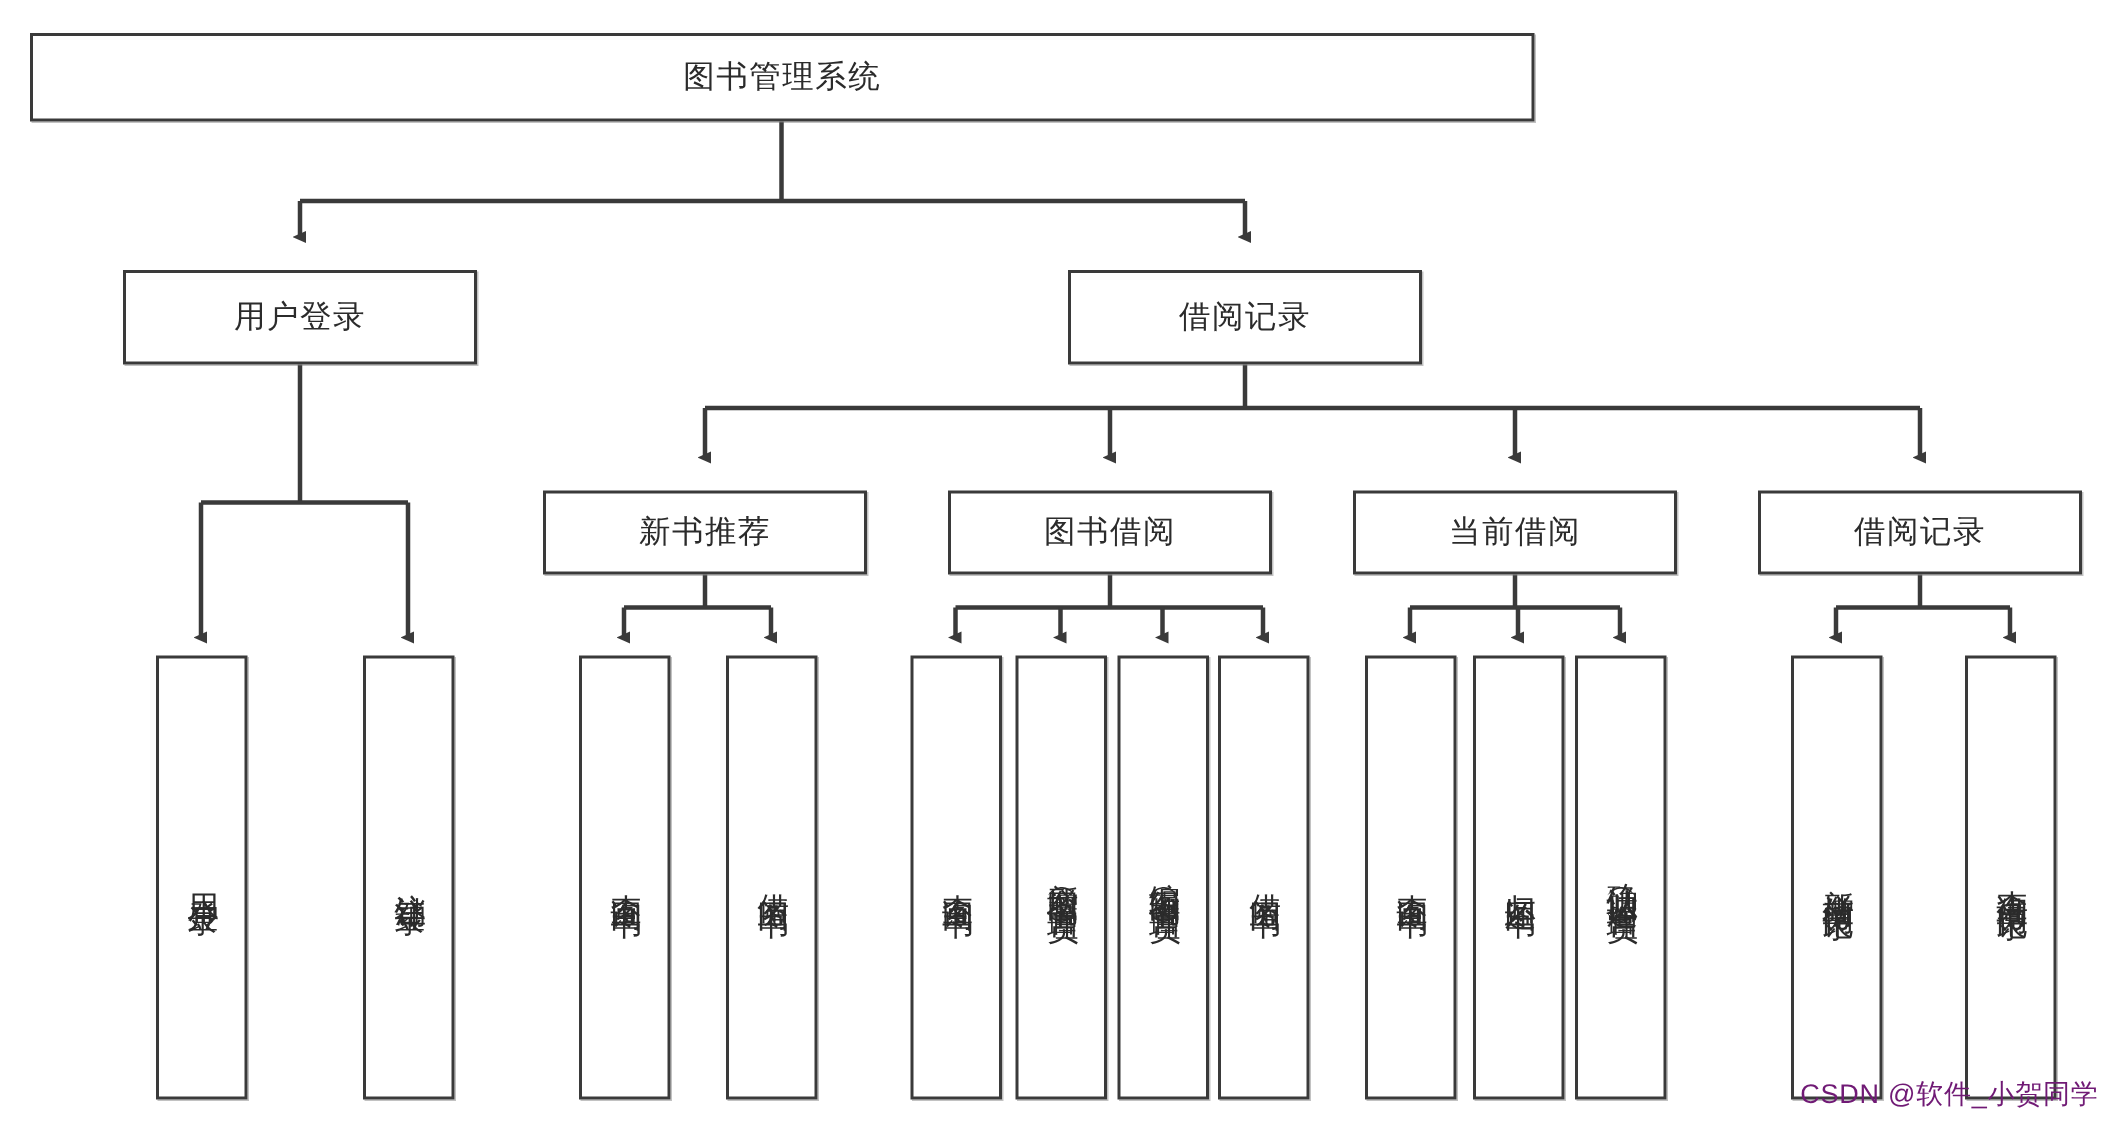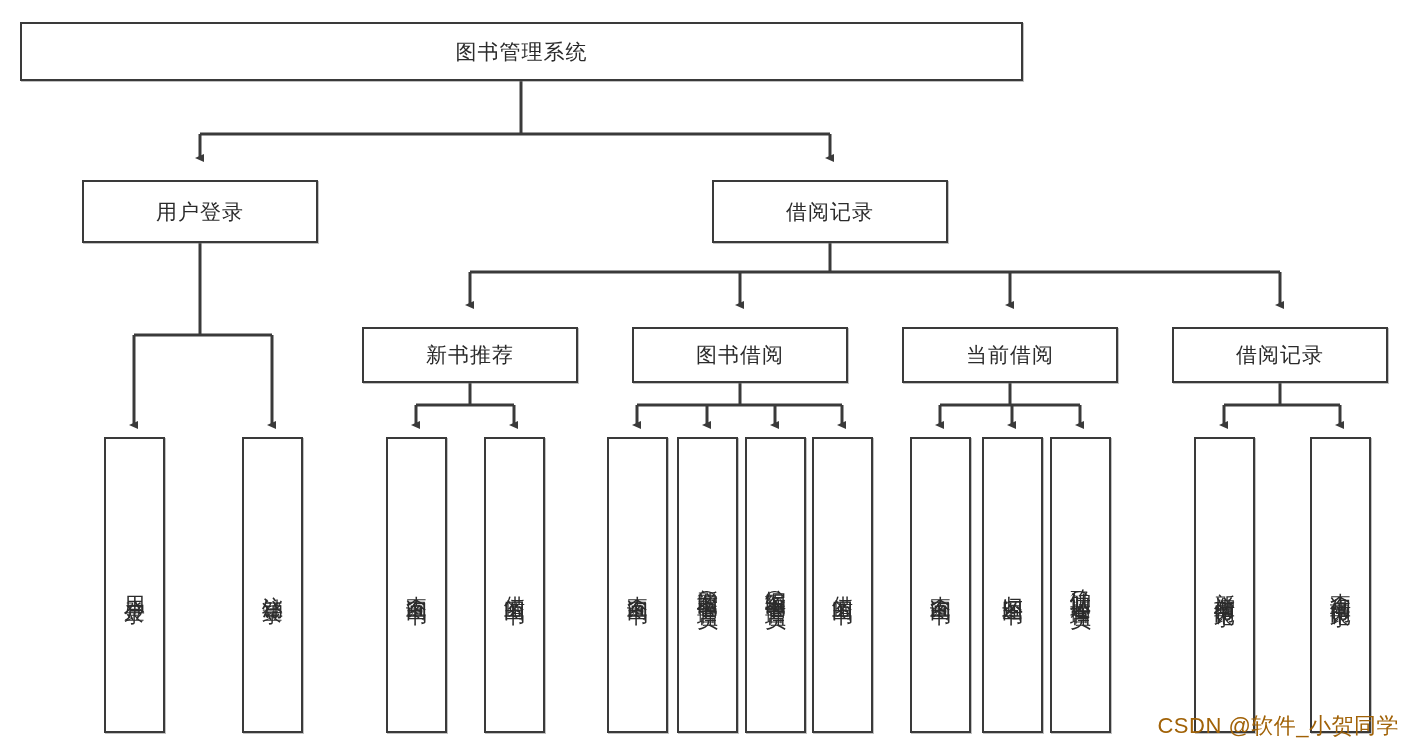--- a/index.html
+++ b/index.html
@@ -56,22 +56,22 @@
   }
   .node.vert .vlabel {
     writing-mode: vertical-rl;
     text-orientation: upright;
     display: block;
   }
   #watermark {
     position: absolute;
     right: 6px;
     bottom: 6px;
-    font-size: 22px;
-    color: #a16207;
+    font-size: 18px;
+    color: #701a75;
     letter-spacing: 0.5px;
     white-space: nowrap;
   }
 </style>
 </head>
 <body>
 
 <div id="canvas">
 
   <svg class="connectors" viewBox="0 0 1405 747" xmlns="http://www.w3.org/2000/svg">

